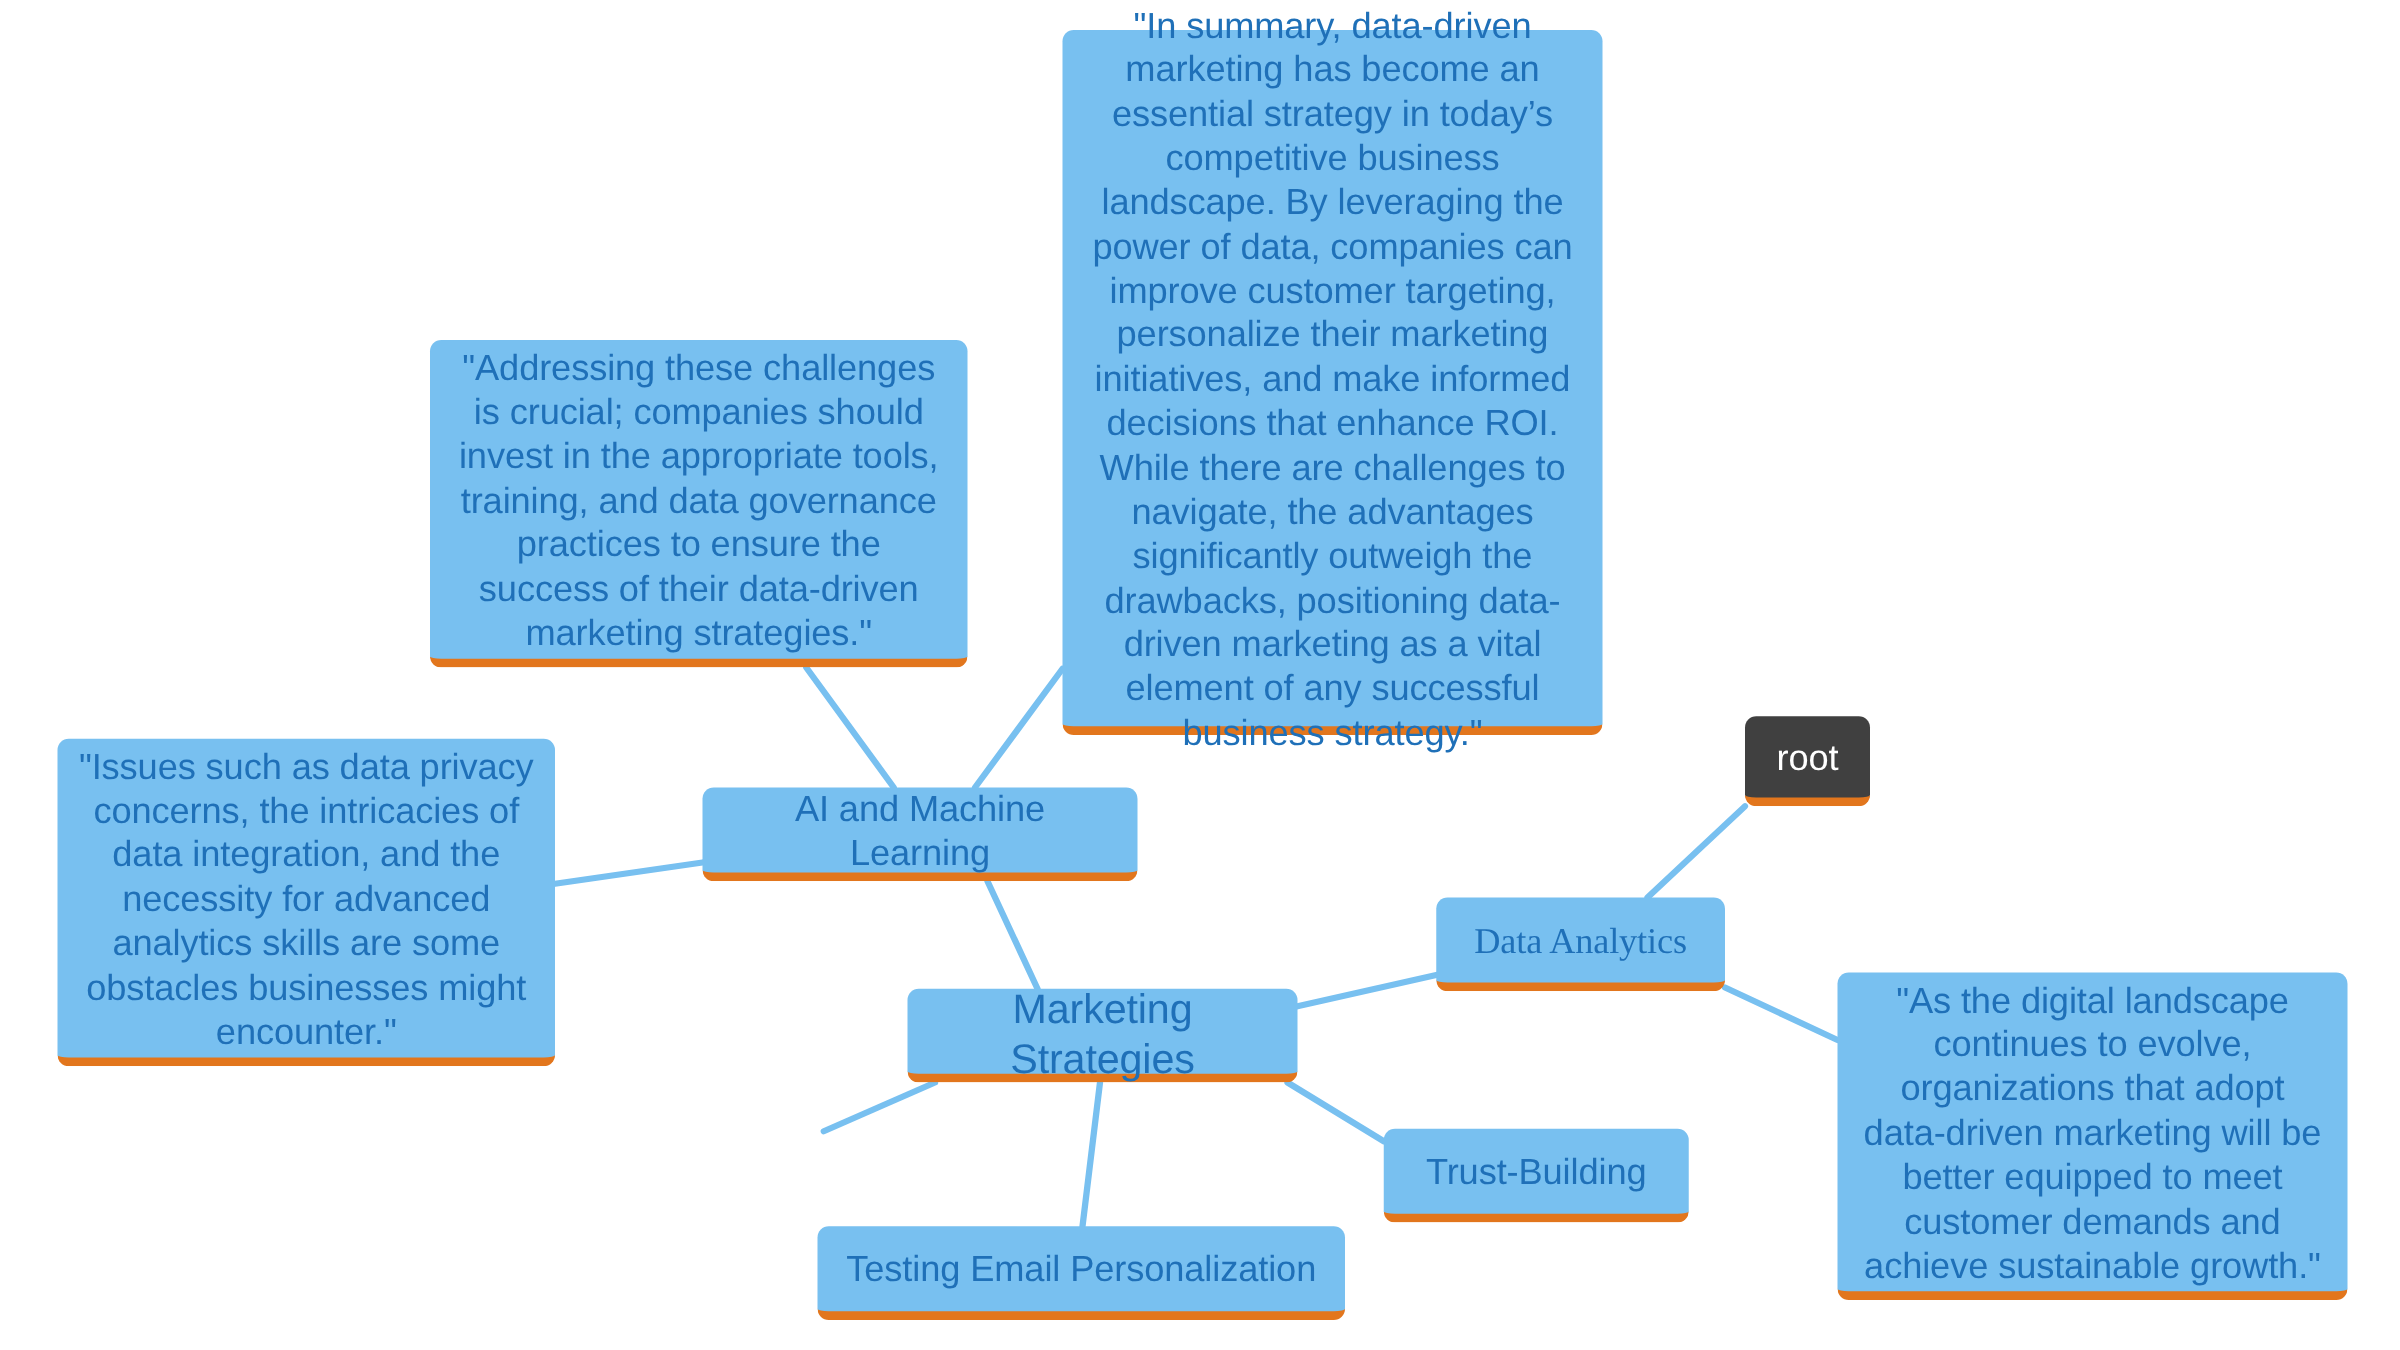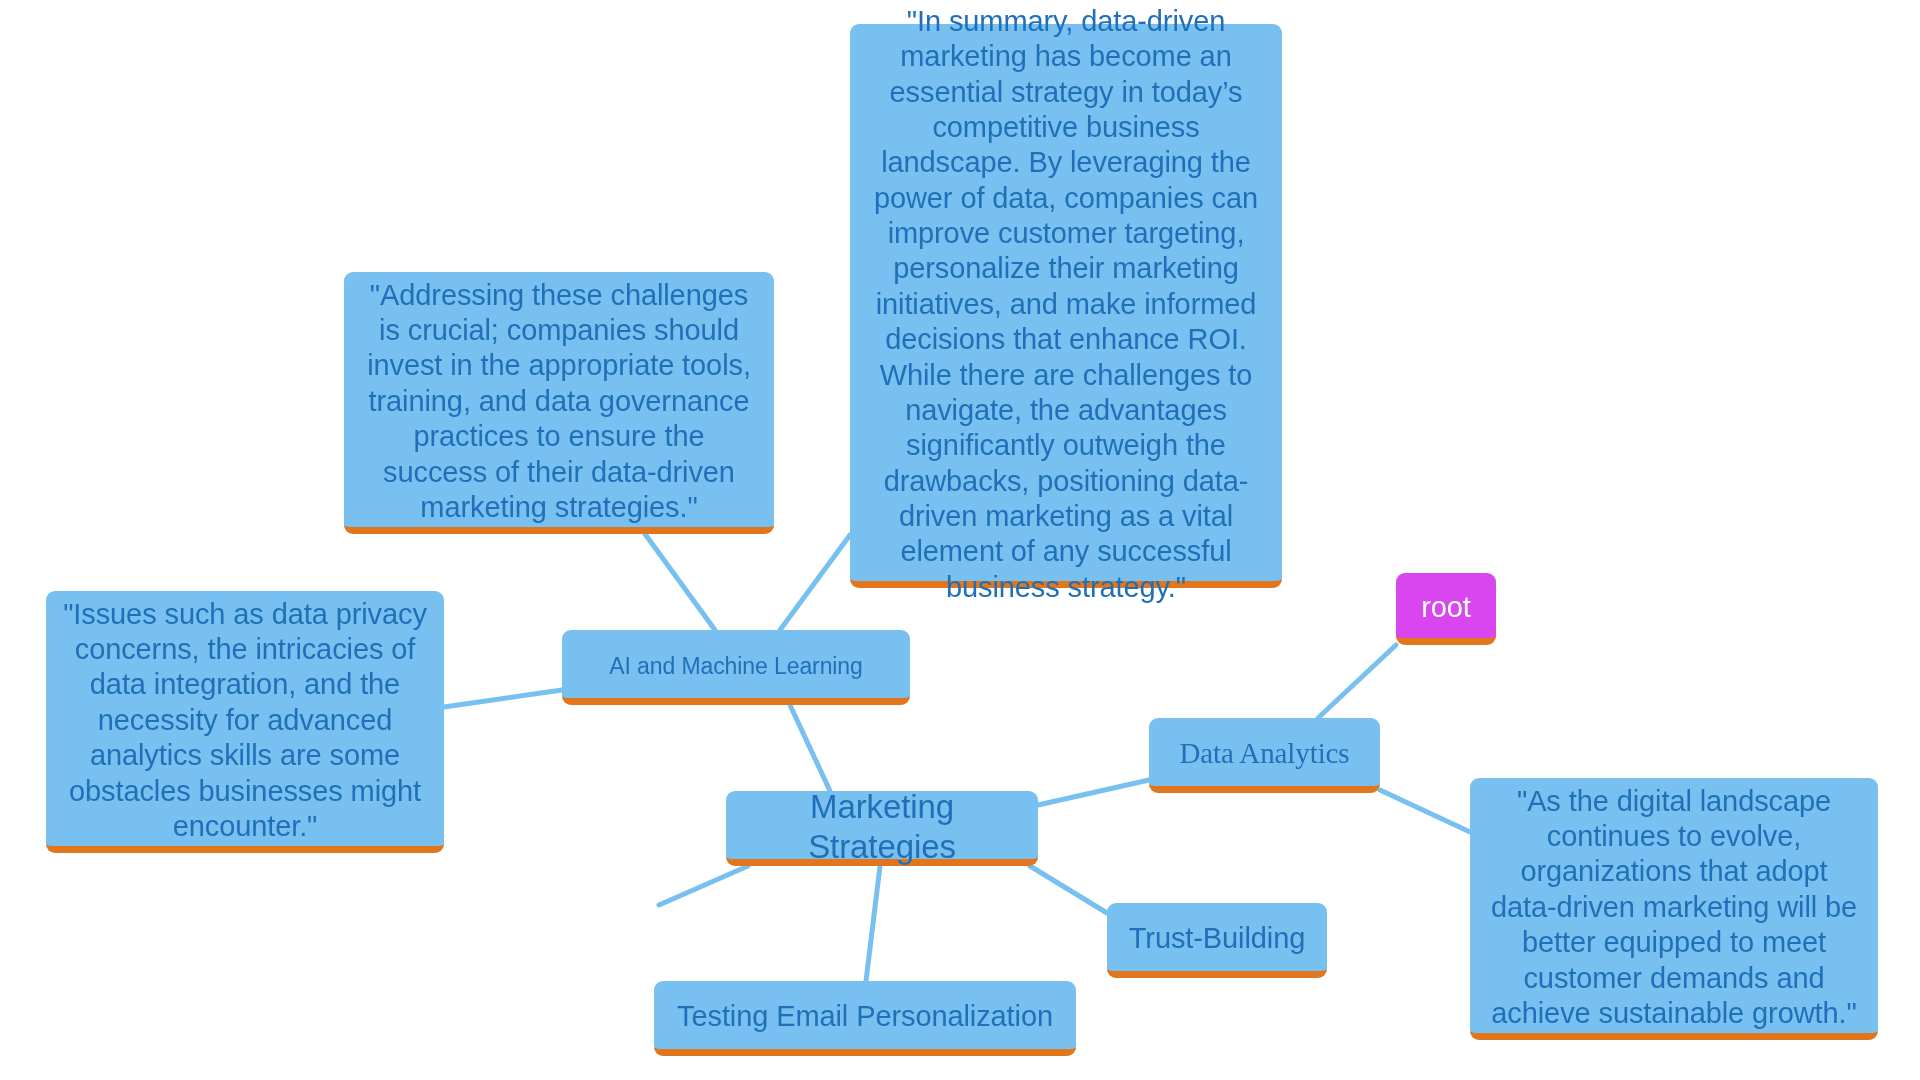--- a/index.html
+++ b/index.html
@@ -39,21 +39,21 @@
     align-items: center;
     justify-content: center;
     padding: 10px 14px 6px 14px;
     text-align: center;
     color: #1f70b8;
     line-height: 1.22;
     letter-spacing: -0.1px;
     white-space: pre-wrap;
   }
   .node.root {
-    background: #d946ef;
+    background: #404040;
     color: #ffffff;
   }
   .node-label {
     display: block;
     width: 100%;
     text-align: center;
   }
 </style>
 </head>
 <body>
@@ -69,18 +69,18 @@
       <line x1="1030" y1="866" x2="1107" y2="913" stroke="#78c0f0" stroke-width="5" stroke-linecap="round"></line>
       <line x1="562" y1="690" x2="444" y2="707" stroke="#78c0f0" stroke-width="5" stroke-linecap="round"></line>
       <line x1="715" y1="630" x2="645" y2="534" stroke="#78c0f0" stroke-width="5" stroke-linecap="round"></line>
       <line x1="780" y1="630" x2="850" y2="535" stroke="#78c0f0" stroke-width="5" stroke-linecap="round"></line>
     </svg>
 <div class="node root" style="left: 1396px; top: 573px; width: 100px; height: 72px; font-size: 29px;"><span class="node-label">root</span></div>
     <div class="node" style="left: 850px; top: 24px; width: 432px; height: 564px; font-size: 29px;"><span class="node-label">"In summary, data-driven marketing has become an essential strategy in today’s competitive business landscape. By leveraging the power of data, companies can improve customer targeting, personalize their marketing initiatives, and make informed decisions that enhance ROI. While there are challenges to navigate, the advantages significantly outweigh the drawbacks, positioning data-driven marketing as a vital element of any successful business strategy."</span></div>
     <div class="node" style="left: 344px; top: 272px; width: 430px; height: 262px; font-size: 29px;"><span class="node-label">"Addressing these challenges is crucial; companies should invest in the appropriate tools, training, and data governance practices to ensure the success of their data-driven marketing strategies."</span></div>
     <div class="node" style="left: 46px; top: 591px; width: 398px; height: 262px; font-size: 29px;"><span class="node-label">"Issues such as data privacy concerns, the intricacies of data integration, and the necessity for advanced analytics skills are some obstacles businesses might encounter."</span></div>
     <div class="node" style="left: 1470px; top: 778px; width: 408px; height: 262px; font-size: 29px;"><span class="node-label">"As the digital landscape continues to evolve, organizations that adopt data-driven marketing will be better equipped to meet customer demands and achieve sustainable growth."</span></div>
-    <div class="node" style="left: 562px; top: 630px; width: 348px; height: 75px; font-size: 23px;"><span class="node-label">AI and Machine Learning</span></div>
+    <div class="node" style="left: 562px; top: 630px; width: 348px; height: 75px; font-size: 29px;"><span class="node-label">AI and Machine Learning</span></div>
     <div class="node" style="left: 1149px; top: 718px; width: 231px; height: 75px; font-size: 29px; font-family: Liberation Serif, serif;"><span class="node-label">Data Analytics</span></div>
     <div class="node" style="left: 726px; top: 791px; width: 312px; height: 75px; font-size: 33px;"><span class="node-label">Marketing Strategies</span></div>
     <div class="node" style="left: 654px; top: 981px; width: 422px; height: 75px; font-size: 29px;"><span class="node-label">Testing Email Personalization</span></div>
-    <div class="node" style="left: 1107px; top: 903px; width: 220px; height: 75px; font-size: 29px;"><span class="node-label">Trust-Building</span></div>
+    <div class="node" style="left: 1107px; top: 903px; width: 244px; height: 75px; font-size: 29px;"><span class="node-label">Trust-Building</span></div>
   </div>
 
 </body></html>

